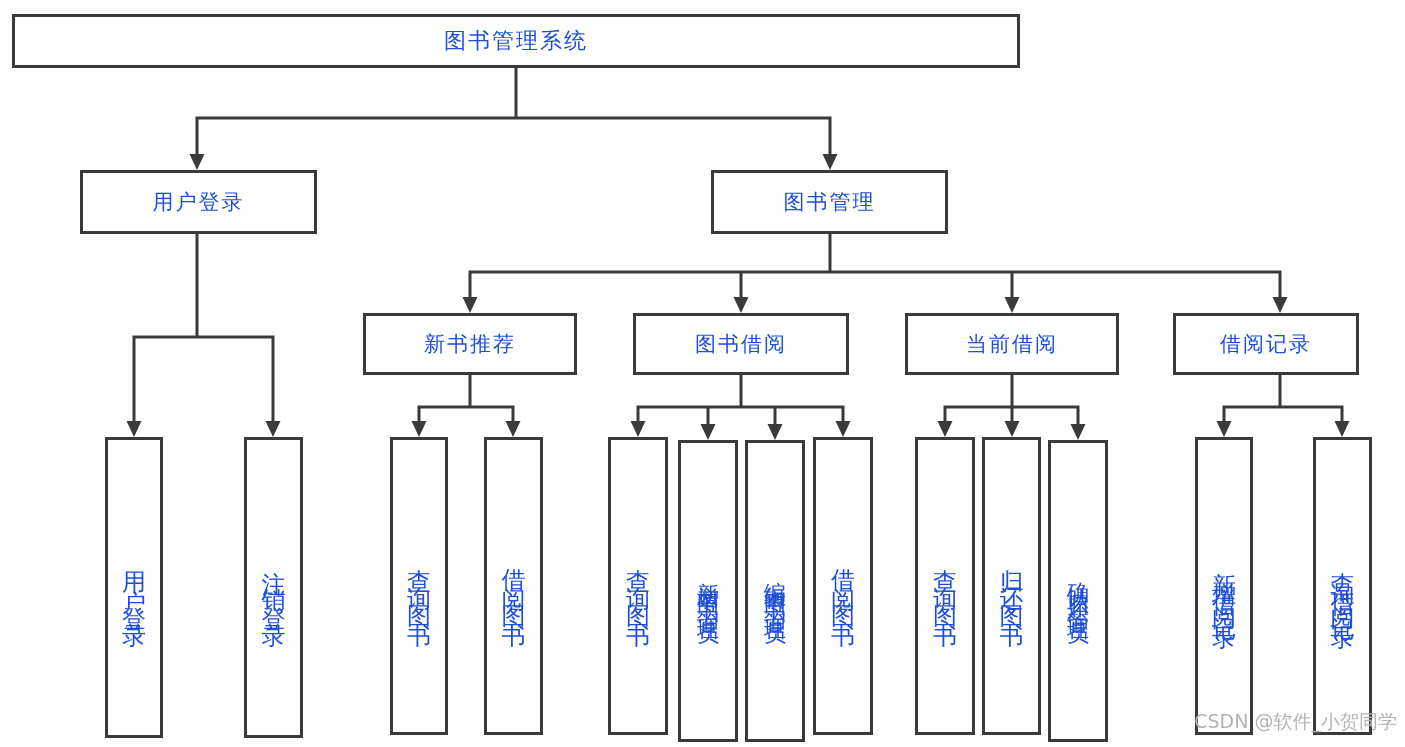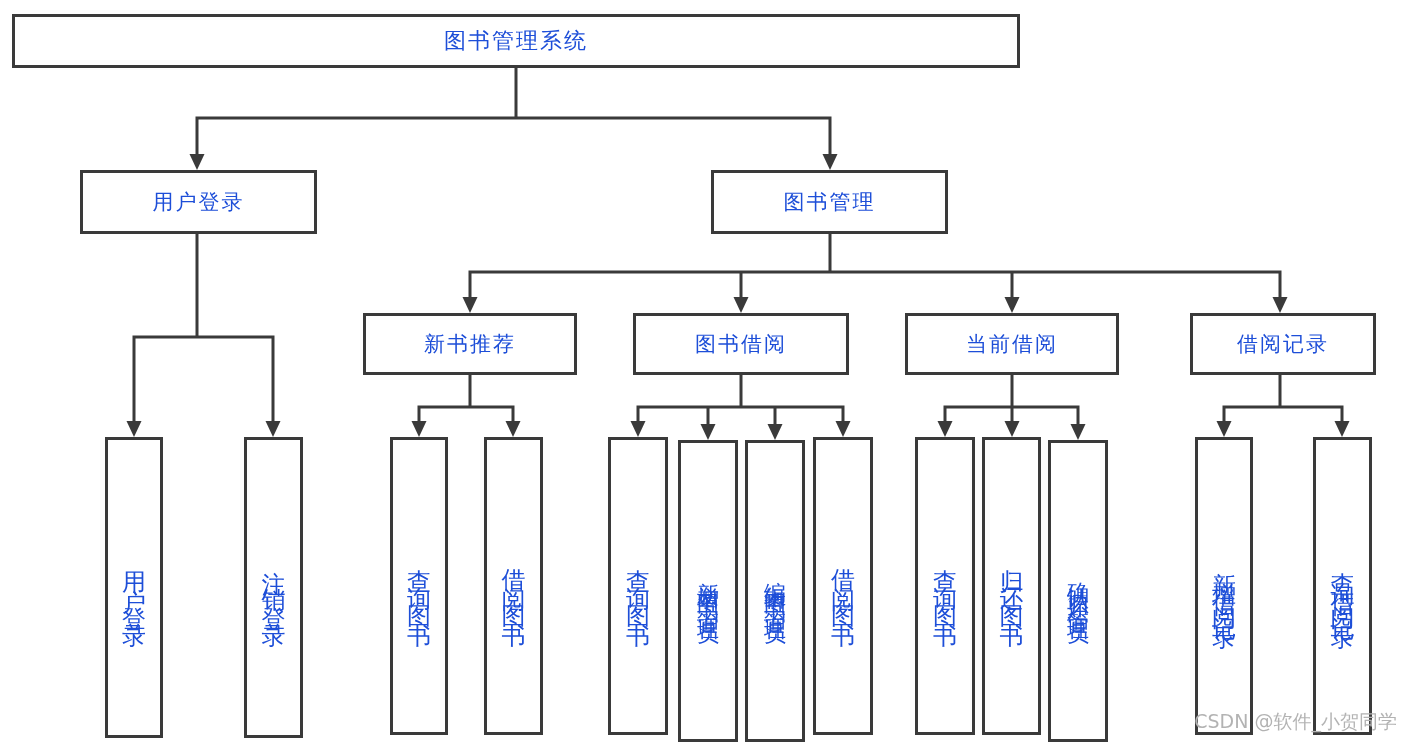--- a/index.html
+++ b/index.html
@@ -109,21 +109,21 @@
 
   <div class="node h" style="left:363px; top:313px; width:214px; height:62px;">
     <span>新书推荐</span>
   </div>
   <div class="node h" style="left:633px; top:313px; width:216px; height:62px;font-family:Liberation Mono, monospace;">
     <span>图书借阅</span>
   </div>
   <div class="node h" style="left:905px; top:313px; width:214px; height:62px;">
     <span>当前借阅</span>
   </div>
-  <div class="node h" style="left:1173px; top:313px; width:186px; height:62px;margin-left:17px;">
+  <div class="node h" style="left:1173px; top:313px; width:186px; height:62px;">
     <span>借阅记录</span>
   </div>
 
   <div class="node v v4" style="left:105px; top:437px; width:58px; height:301px;">
     <span>用户登录</span>
   </div>
   <div class="node v v4" style="left:244px; top:437px; width:59px; height:301px;">
     <span>注销登录</span>
   </div>
 

